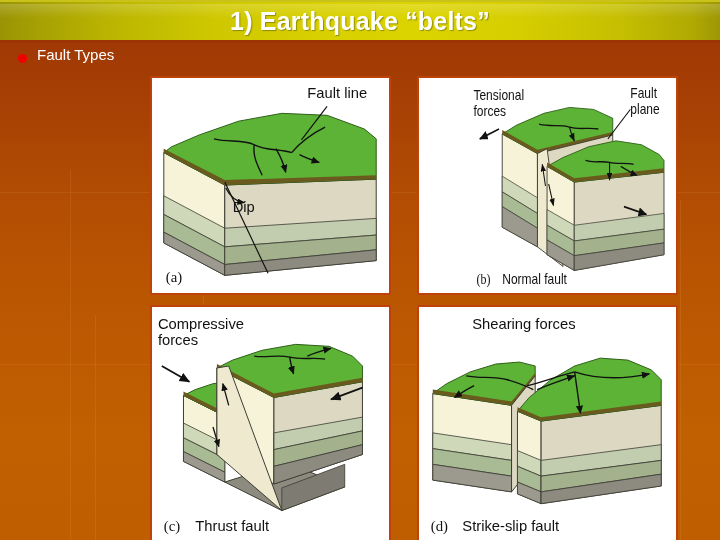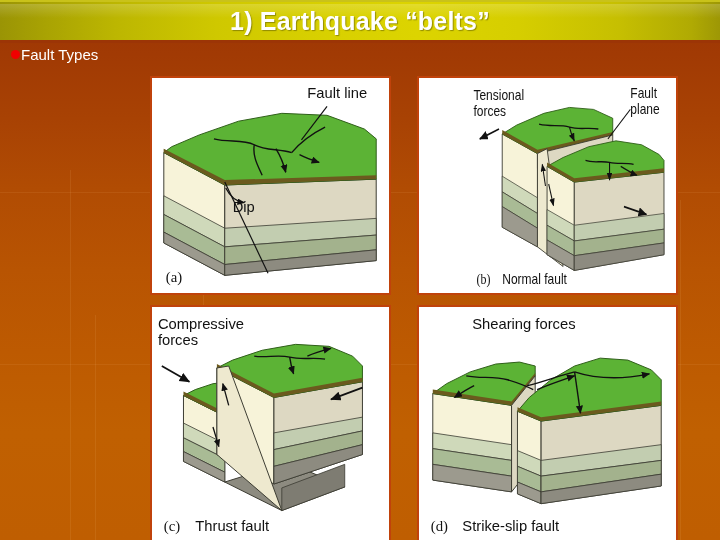--- a/index.html
+++ b/index.html
@@ -75,24 +75,24 @@
     font-size: 25px;
     font-weight: bold;
     letter-spacing: 0.2px;
     text-shadow: 1px 1px 1px rgba(90,85,0,0.55);
     white-space: nowrap;
   }
 
   
   #bullet-row {
     position: absolute;
-    left: 11px; top: 46px;
+    left: 18px; top: 46px;
     display: flex;
-    align-items: center;
-    gap: 1px;
+    align-items: flex-end;
+    gap: 10px;
   }
   #bullet-dot {
     width: 9px; height: 9px;
     border-radius: 50%;
     background: #f00000;
     flex: none;
   }
   #bullet-label {
     color: #ffffff;
     font-size: 15px;

